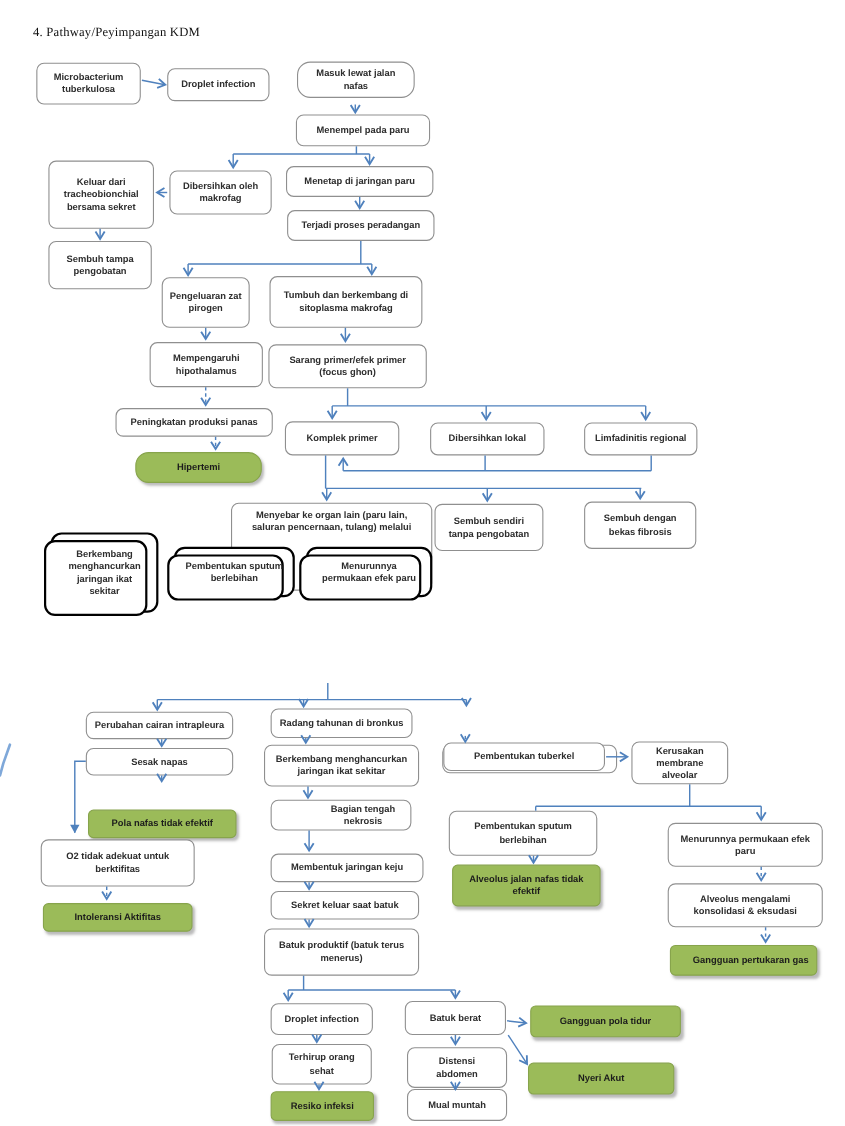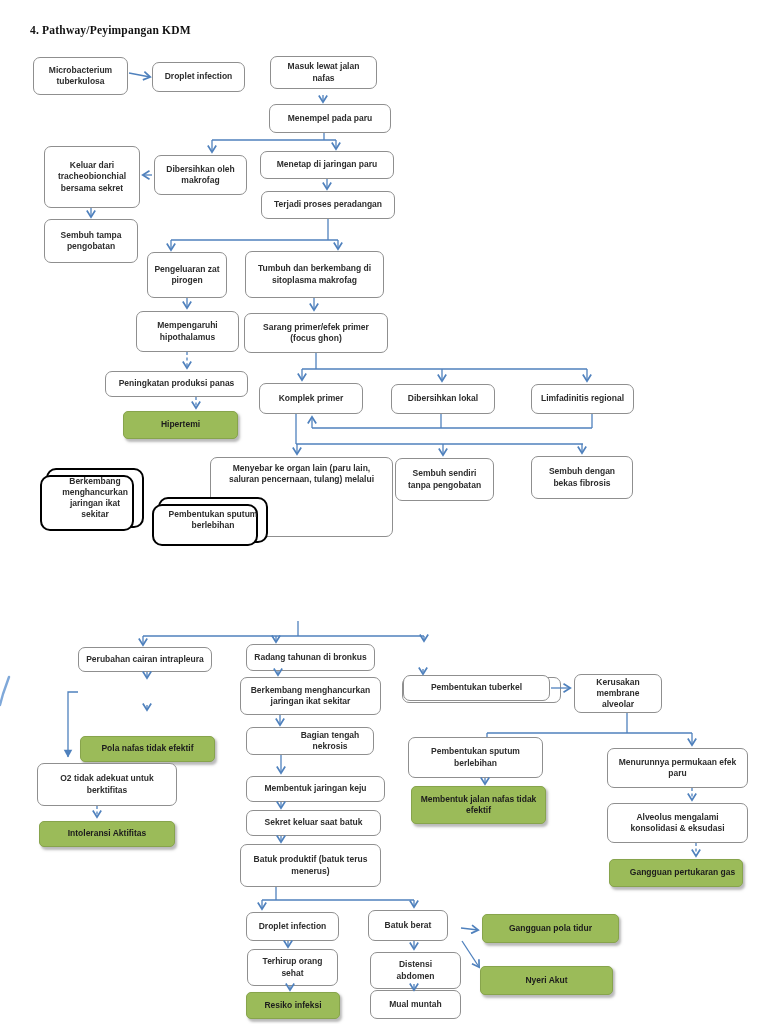--- a/index.html
+++ b/index.html
@@ -2,21 +2,21 @@
 <html><head>
 <meta charset="utf-8">
 <style>
   html,body { margin:0; padding:0; background:#ffffff; }
   #page {
     position:relative; width:768px; height:1024px; background:#ffffff;
     font-family:"Liberation Sans", sans-serif; overflow:hidden;
   }
   #page-title {
     position:absolute; left:30px; top:24px;
-    font-family:"Liberation Serif", serif; font-weight:bold;
+    font-family:"Liberation Serif", serif; font-weight:normal;
     font-size:11.5px; color:#111; letter-spacing:.2px;
   }
   .node {
     position:absolute; box-sizing:border-box;
     display:flex; align-items:center; justify-content:center;
     text-align:center; white-space:pre-line;
     font-size:8.5px; font-weight:bold; line-height:1.32; color:#2d2d2d;
     background:#ffffff; border:1px solid #8f8f8f; border-radius:7px;
     padding:2px 3px;
   }
@@ -113,86 +113,89 @@
       <polyline points="487,733 487,737" fill="none" stroke="#4f81bd" stroke-width="1.3"></polyline>
       <polyline points="692,733 692,745" fill="none" stroke="#4f81bd" stroke-width="1.3" marker-end="url(#mv)"></polyline>
       <polyline points="485,778 485,784" fill="none" stroke="#4f81bd" stroke-width="1.3" marker-end="url(#mv)"></polyline>
       <polyline points="692,788 692,800" fill="none" stroke="#4f81bd" stroke-width="1.3" stroke-dasharray="3,2.6" marker-end="url(#mv)"></polyline>
       <polyline points="696,843 696,856" fill="none" stroke="#4f81bd" stroke-width="1.3" stroke-dasharray="3,2.6" marker-end="url(#mv)"></polyline>
       <polyline points="9,677 3,694 0,705" fill="none" stroke="#7fa8d9" stroke-width="2.4" stroke-linecap="round" stroke-linejoin="round"></polyline>
     </svg>
 <div class="node" style="left: 33px; top: 57px; width: 95px; height: 38px;">Microbacterium
 tuberkulosa</div>
     <div class="node" style="left: 152px; top: 62px; width: 93px; height: 30px;">Droplet infection</div>
-    <div class="node" style="left: 270px; top: 56px; width: 107px; height: 33px;">Masuk lewat jalan
+    <div class="node" style="left: 270px; top: 56px; width: 107px; height: 33px; border-radius: 12px;">Masuk lewat jalan
 nafas</div>
     <div class="node" style="left: 269px; top: 104px; width: 122px; height: 29px;">Menempel pada paru</div>
     <div class="node" style="left: 260px; top: 151px; width: 134px; height: 28px;">Menetap di jaringan paru</div>
     <div class="node" style="left: 154px; top: 155px; width: 93px; height: 40px;">Dibersihkan oleh
 makrofag</div>
     <div class="node" style="left: 44px; top: 146px; width: 96px; height: 62px;">Keluar dari
 tracheobionchial
 bersama sekret</div>
     <div class="node" style="left: 261px; top: 191px; width: 134px; height: 28px;">Terjadi proses peradangan</div>
     <div class="node" style="left: 44px; top: 219px; width: 94px; height: 44px;">Sembuh tampa
 pengobatan</div>
     <div class="node" style="left: 147px; top: 252px; width: 80px; height: 46px;">Pengeluaran zat
 pirogen</div>
     <div class="node" style="left: 245px; top: 251px; width: 139px; height: 47px;">Tumbuh dan berkembang di
 sitoplasma makrofag</div>
     <div class="node" style="left: 136px; top: 311px; width: 103px; height: 41px;">Mempengaruhi
 hipothalamus</div>
     <div class="node" style="left: 244px; top: 313px; width: 144px; height: 40px;">Sarang primer/efek primer
 (focus ghon)</div>
     <div class="node" style="left: 105px; top: 371px; width: 143px; height: 26px;">Peningkatan produksi panas</div>
-    <div class="node green" style="left: 123px; top: 411px; width: 115px; height: 28px;">Hipertemi</div>
+    <div class="node green" style="left: 123px; top: 411px; width: 115px; height: 28px; border-radius: 12px;">Hipertemi</div>
     <div class="node" style="left: 259px; top: 383px; width: 104px; height: 31px;">Komplek primer</div>
     <div class="node" style="left: 391px; top: 384px; width: 104px; height: 30px;">Dibersihkan lokal</div>
     <div class="node" style="left: 531px; top: 384px; width: 103px; height: 30px;">Limfadinitis regional</div>
     <div class="node top-align behind" style="left: 210px; top: 457px; width: 183px; height: 80px;">Menyebar ke organ lain (paru lain,
 saluran pencernaan, tulang) melalui</div>
     <div class="node" style="left: 395px; top: 458px; width: 99px; height: 43px;">Sembuh sendiri
 tanpa pengobatan</div>
     <div class="node" style="left: 531px; top: 456px; width: 102px; height: 43px;">Sembuh dengan
 bekas fibrosis</div>
-    <div class="node black" style="left: 46px; top: 468px; width: 98px; height: 60px;">Berkembang
+    <div class="node black" style="left: 46px; top: 484px; width: 98px; height: 73px;">Berkembang
 menghancurkan
 jaringan ikat
 sekitar</div>
     <div class="node black" style="left: 158px; top: 497px; width: 110px; height: 46px;">Pembentukan sputum
 berlebihan</div>
+    <div class="node black" style="left: 278px; top: 497px; width: 115px; height: 46px;">Menurunnya
+permukaan efek paru</div>
     <div class="node" style="left: 78px; top: 647px; width: 134px; height: 25px;">Perubahan cairan intrapleura</div>
+    <div class="node" style="left: 78px; top: 680px; width: 134px; height: 25px;">Sesak napas</div>
     <div class="node green" style="left: 80px; top: 736px; width: 135px; height: 26px;">Pola nafas tidak efektif</div>
     <div class="node" style="left: 246px; top: 644px; width: 129px; height: 27px;">Radang tahunan di bronkus</div>
     <div class="node" style="left: 240px; top: 677px; width: 141px; height: 38px;">Berkembang menghancurkan
 jaringan ikat sekitar</div>
     <div class="node" style="left: 246px; top: 727px; width: 128px; height: 28px; padding-left: 43px;">Bagian tengah nekrosis</div>
     <div class="node" style="left: 37px; top: 763px; width: 140px; height: 43px;">O2 tidak adekuat untuk
 berktifitas</div>
     <div class="node green" style="left: 39px; top: 821px; width: 136px; height: 26px;">Intoleransi Aktifitas</div>
     <div class="node" style="left: 246px; top: 776px; width: 139px; height: 26px;">Membentuk jaringan keju</div>
     <div class="node" style="left: 246px; top: 810px; width: 135px; height: 26px;">Sekret keluar saat batuk</div>
     <div class="node" style="left: 240px; top: 844px; width: 141px; height: 43px;">Batuk produktif (batuk terus
 menerus)</div>
     <div class="node" style="left: 402px; top: 643px; width: 159px; height: 26px; margin-top: 34px;">Pertahanan primer tidak adekuat</div>
     <div class="node" style="left: 403px; top: 675px; width: 147px; height: 26px;">Pembentukan tuberkel</div>
     <div class="node" style="left: 574px; top: 674px; width: 88px; height: 39px;">Kerusakan membrane
 alveolar</div>
     <div class="node" style="left: 408px; top: 737px; width: 135px; height: 41px;">Pembentukan sputum
 berlebihan</div>
-    <div class="node green" style="left: 411px; top: 786px; width: 135px; height: 38px;">Membentuk jalan nafas tidak
+    <div class="node green" style="left: 411px; top: 786px; width: 135px; height: 38px;">Alveolus jalan nafas tidak
 efektif</div>
     <div class="node" style="left: 607px; top: 748px; width: 141px; height: 40px;">Menurunnya permukaan efek
 paru</div>
     <div class="node" style="left: 607px; top: 803px; width: 141px; height: 40px;">Alveolus mengalami
 konsolidasi &amp; eksudasi</div>
     <div class="node green" style="left: 609px; top: 859px; width: 134px; height: 28px; padding-left: 16px;">Gangguan pertukaran gas</div>
     <div class="node" style="left: 246px; top: 912px; width: 93px; height: 29px;">Droplet infection</div>
     <div class="node" style="left: 247px; top: 949px; width: 91px; height: 37px;">Terhirup orang
 sehat</div>
     <div class="node green" style="left: 246px; top: 992px; width: 94px; height: 27px;">Resiko infeksi</div>
-    <div class="node" style="left: 368px; top: 910px; width: 80px; height: 31px;">Batuk berat</div>
+    <div class="node" style="left: 368px; top: 910px; width: 92px; height: 31px;">Batuk berat</div>
     <div class="node" style="left: 370px; top: 952px; width: 91px; height: 37px;">Distensi
 abdomen</div>
     <div class="node" style="left: 370px; top: 990px; width: 91px; height: 29px;">Mual muntah</div>
     <div class="node green" style="left: 482px; top: 914px; width: 137px; height: 29px;">Gangguan pola tidur</div>
     <div class="node green" style="left: 480px; top: 966px; width: 133px; height: 29px;">Nyeri Akut</div>
   </div>
 
 </body></html>

